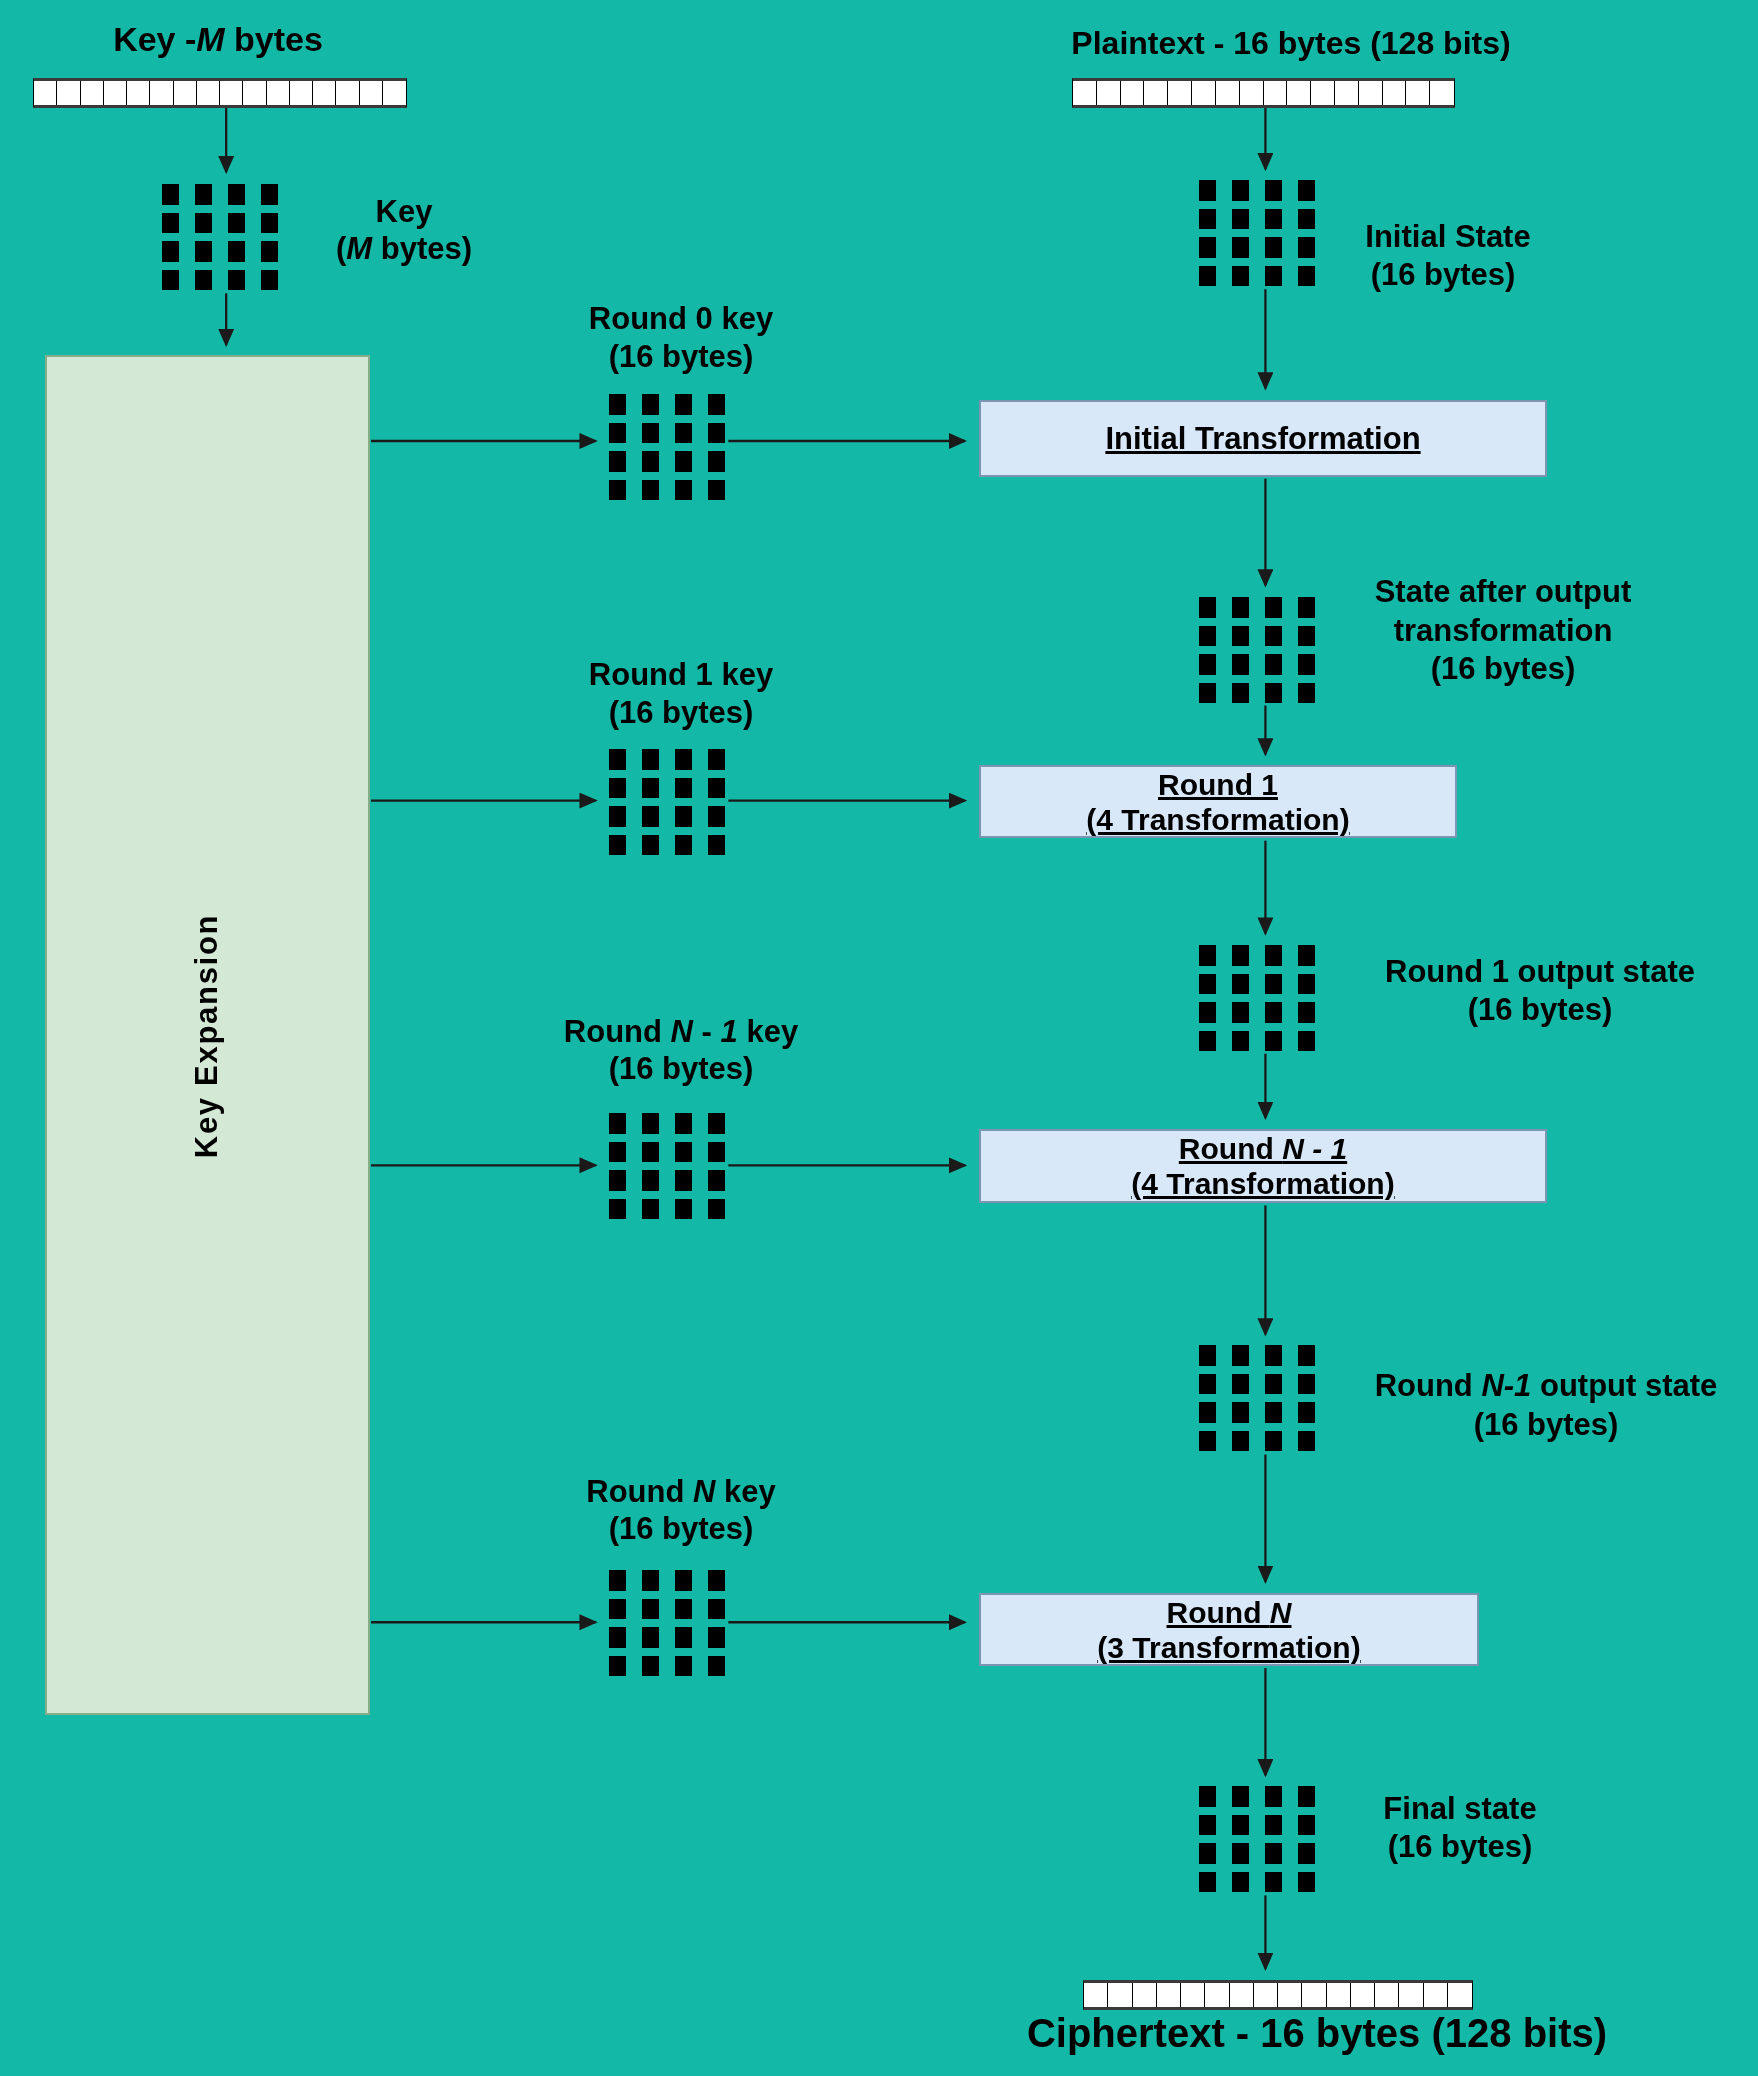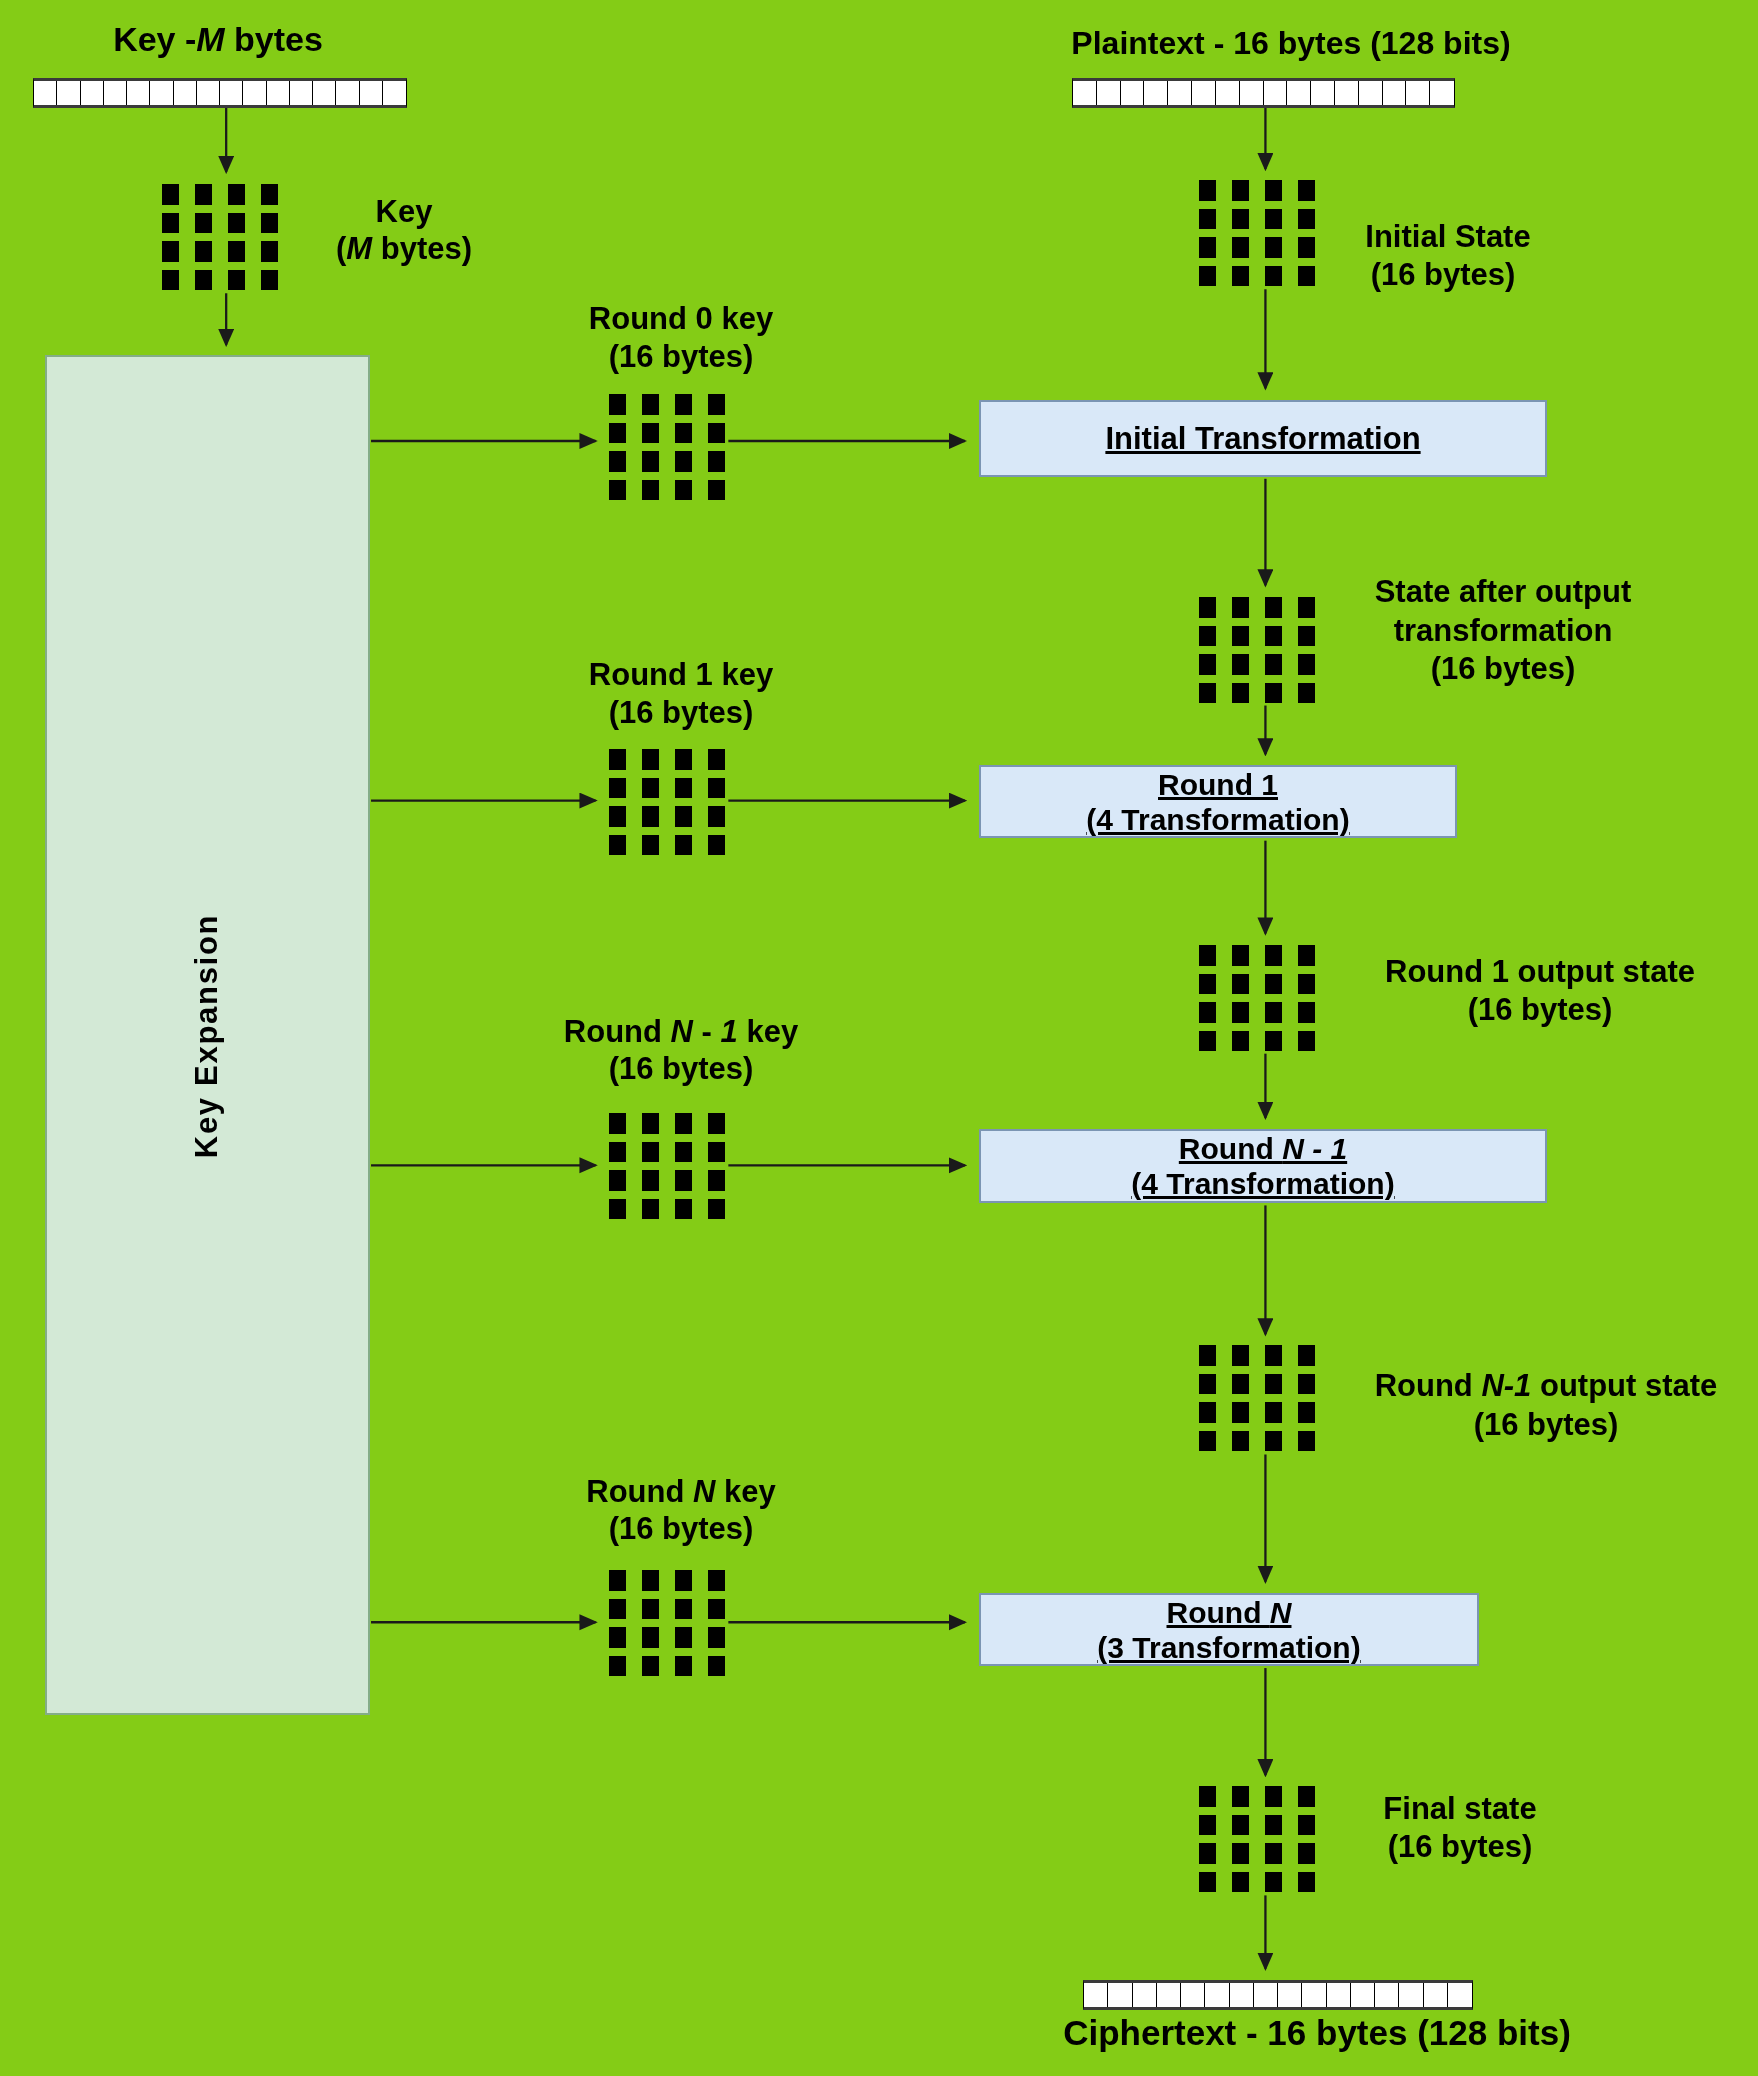--- a/index.html
+++ b/index.html
@@ -7,21 +7,21 @@
     --box-blue-border:#7b95b3;
     --box-green-fill:#d3e9d6;
     --box-green-border:#84ad88;
     --arrow-color:#1a1a1a;
     --text-color:#000000;
   }
   html,body{margin:0;padding:0;background:#ffffff;}
   #canvas{
     position:relative;
     width:1759px;height:2077px;
-    background:#84cc16;
+    background:#14b8a6;
     font-family:"Liberation Sans", sans-serif;
     color:var(--text-color);
     overflow:hidden;
   }
   .lbl{
     position:absolute;
     transform:translateX(-50%);
     font-weight:700;
     font-size:31px;
     line-height:34px;
@@ -405,16 +405,16 @@
 
   <div class="lbl" style="left:1540px;top:955px;"><span>Round 1 output state</span></div>
   <div class="lbl" style="left:1540px;top:993px;"><span>(16 bytes)</span></div>
 
   <div class="lbl" style="left:1546px;top:1369px;"><span>Round </span><span class="it">N-1</span><span> output state</span></div>
   <div class="lbl" style="left:1546px;top:1408px;"><span>(16 bytes)</span></div>
 
   <div class="lbl" style="left:1460px;top:1792px;"><span>Final state</span></div>
   <div class="lbl" style="left:1460px;top:1830px;"><span>(16 bytes)</span></div>
 
-  <div class="lbl" style="left:1317px;top:2016px;font-size:35px;"><span>Ciphertext - 16 bytes (128 bits)</span></div>
+  <div class="lbl" style="left:1317px;top:2016px;font-size:40px;"><span>Ciphertext - 16 bytes (128 bits)</span></div>
 
 </div>
 
 
 </body></html>

